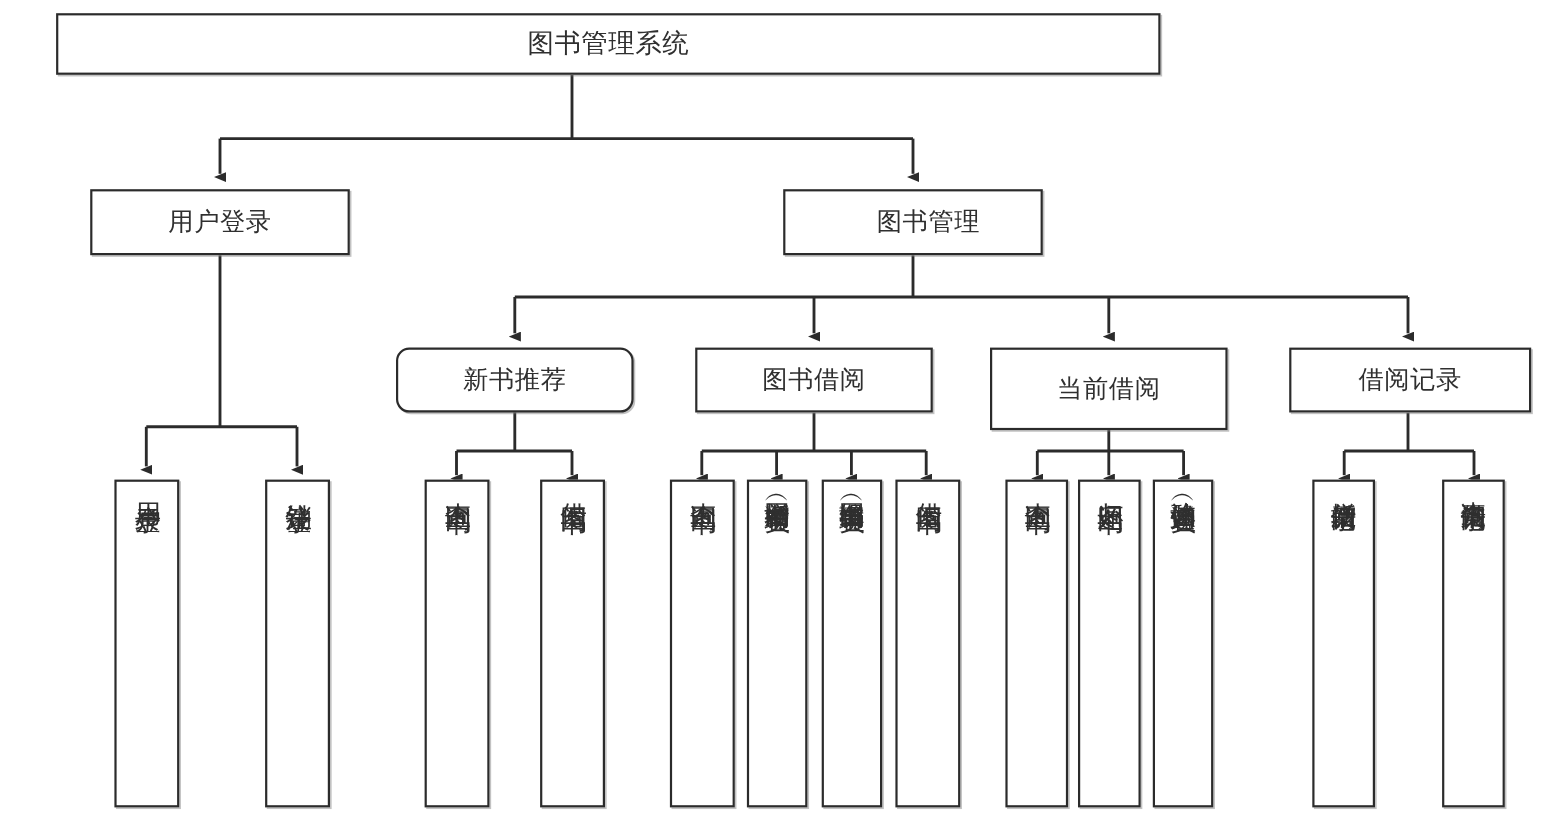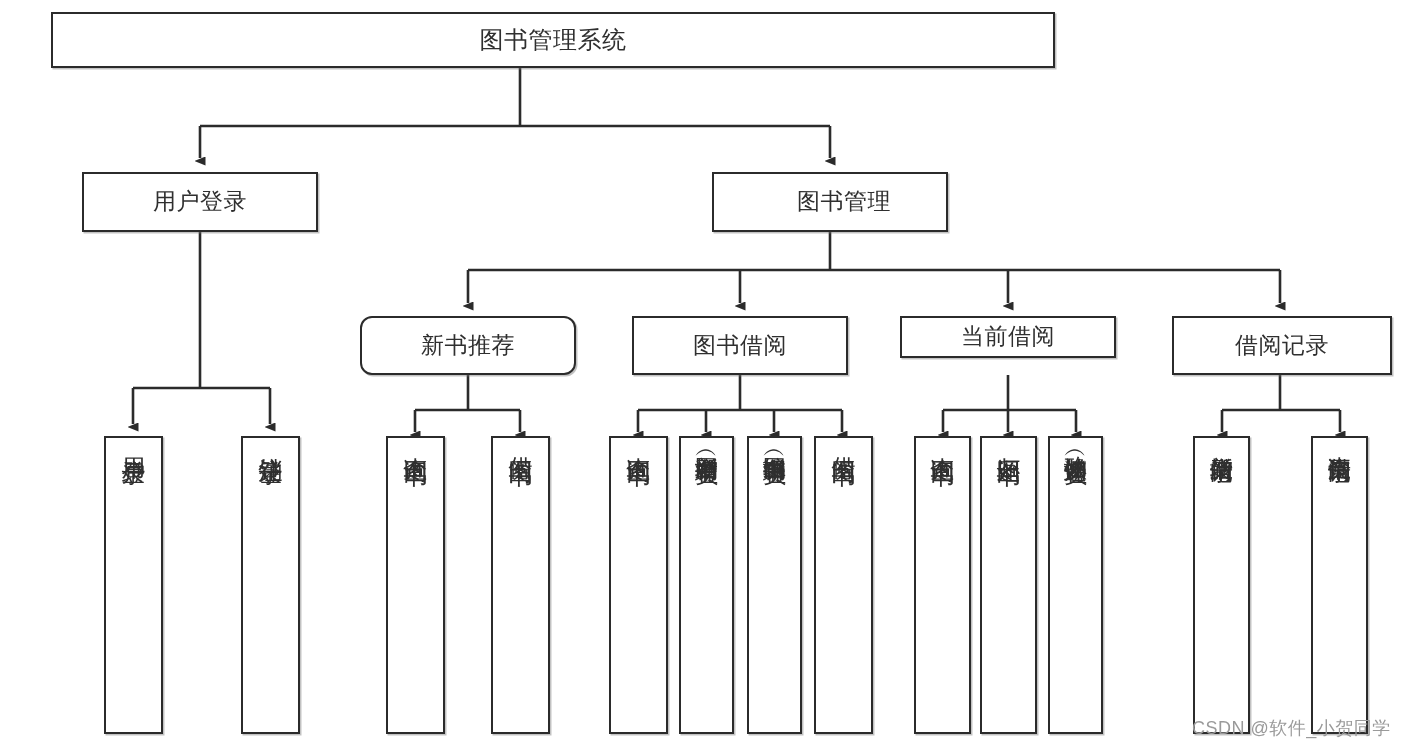--- a/index.html
+++ b/index.html
@@ -143,21 +143,21 @@
   <div class="node horiz" style="left:712px; top:172px; width:236px; height:60px;padding-left:28px;">
     <span class="label">图书管理</span>
   </div>
 
   <div class="node horiz" style="left:360px; top:316px; width:216px; height:59px;border-radius:12px;">
     <span class="label">新书推荐</span>
   </div>
   <div class="node horiz" style="left:632px; top:316px; width:216px; height:59px;">
     <span class="label">图书借阅</span>
   </div>
-  <div class="node horiz" style="left:900px; top:316px; width:216px; height:42px;">
+  <div class="node horiz" style="left:900px; top:316px; width:216px; height:75px;">
     <span class="label">当前借阅</span>
   </div>
   <div class="node horiz" style="left:1172px; top:316px; width:220px; height:59px;">
     <span class="label">借阅记录</span>
   </div>
 
   <div class="node vert" style="left:104px; top:436px; width:59px; height:298px;">
     <span class="label">用户登录</span>
   </div>
   <div class="node vert" style="left:241px; top:436px; width:59px; height:298px;">
@@ -194,15 +194,14 @@
     <span class="label">确认归还（管理员）</span>
   </div>
 
   <div class="node vert tall" style="left:1193px; top:436px; width:57px; height:298px;">
     <span class="label">新增借阅记录</span>
   </div>
   <div class="node vert tall" style="left:1311px; top:436px; width:57px; height:298px;">
     <span class="label">查询借阅记录</span>
   </div>
 
-  <div class="watermark" style="left:1192px; top:716px;">CSDN @软件_小贺同学</div>
 
 </div>
 
 </body></html>

